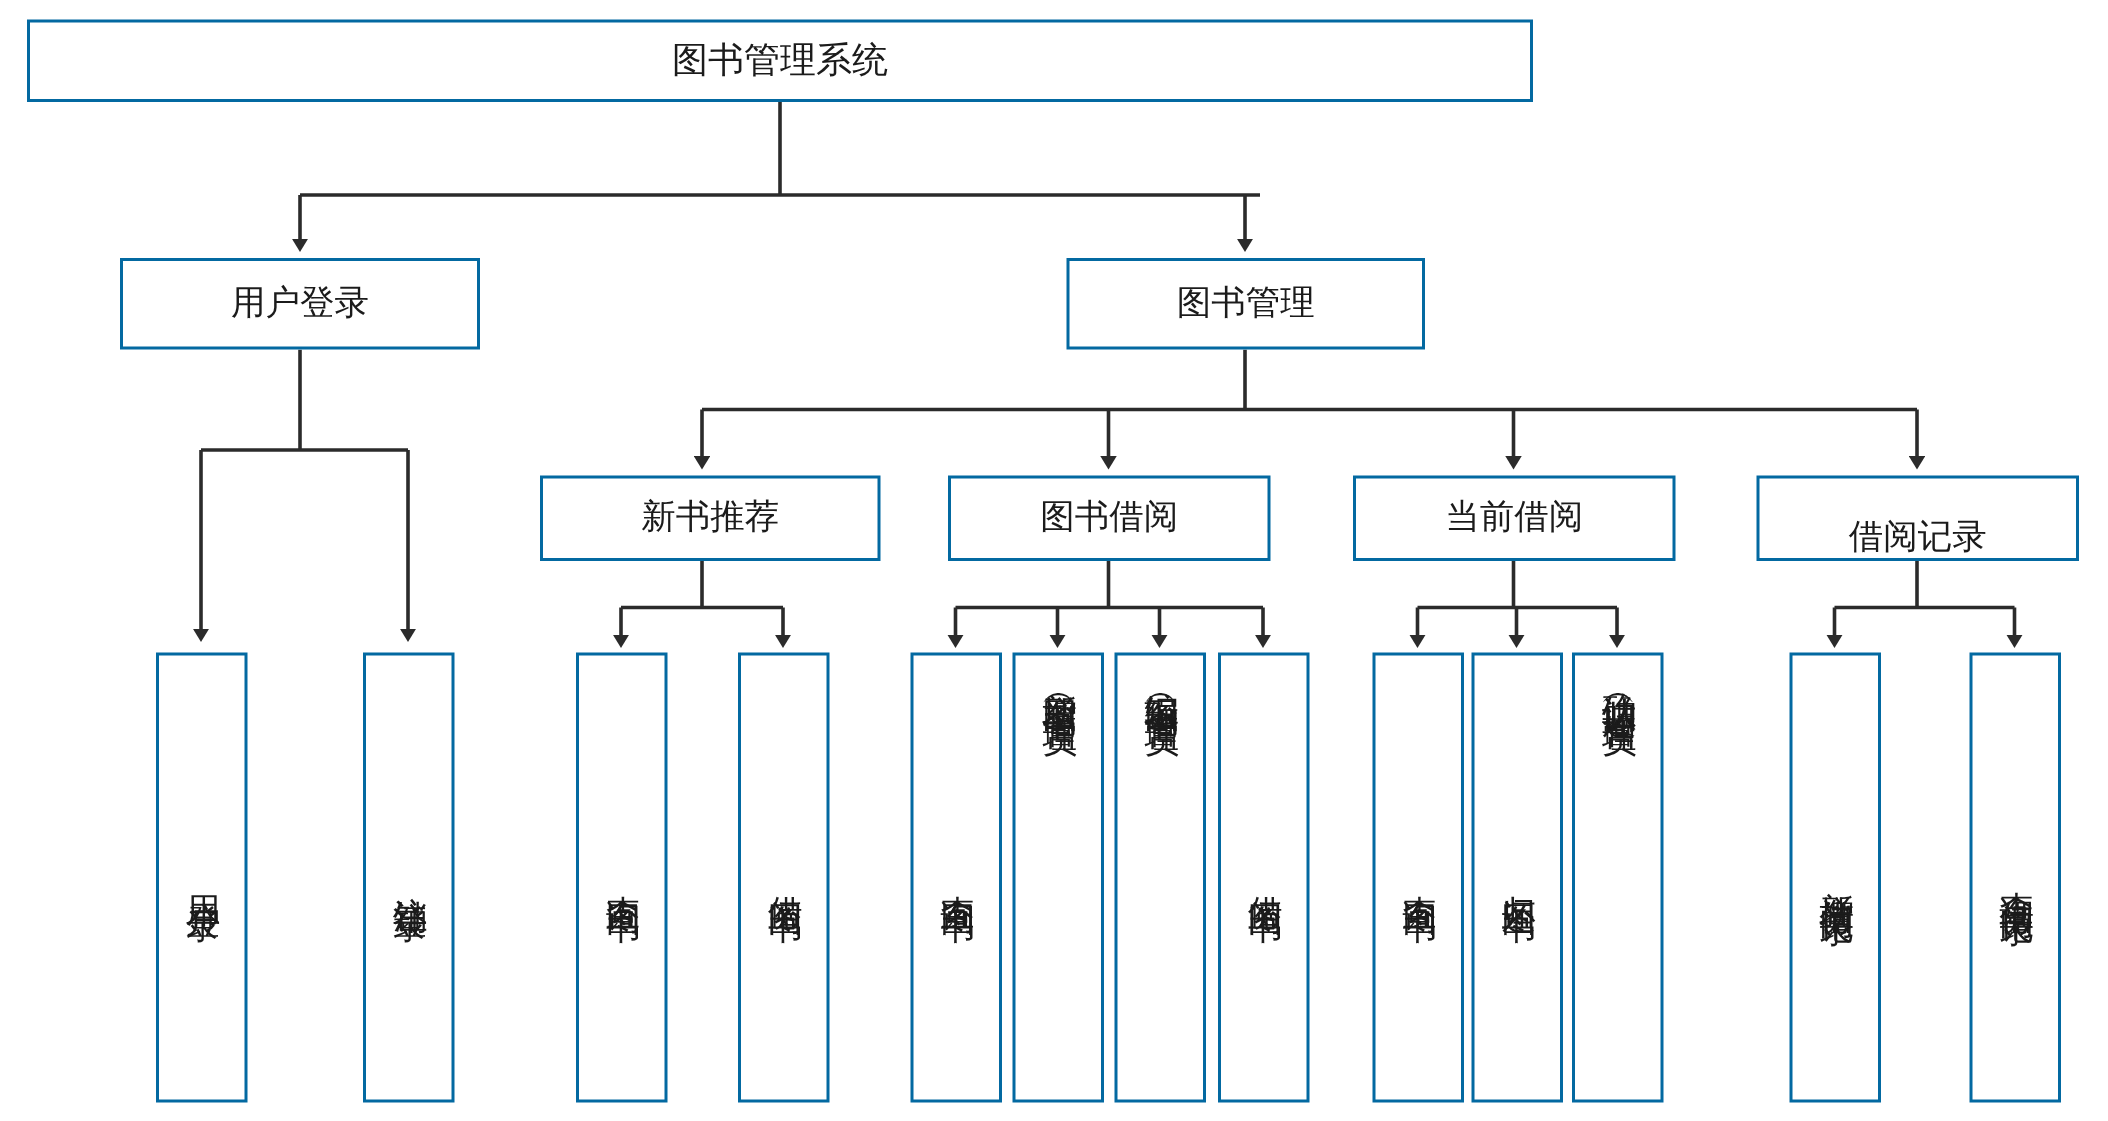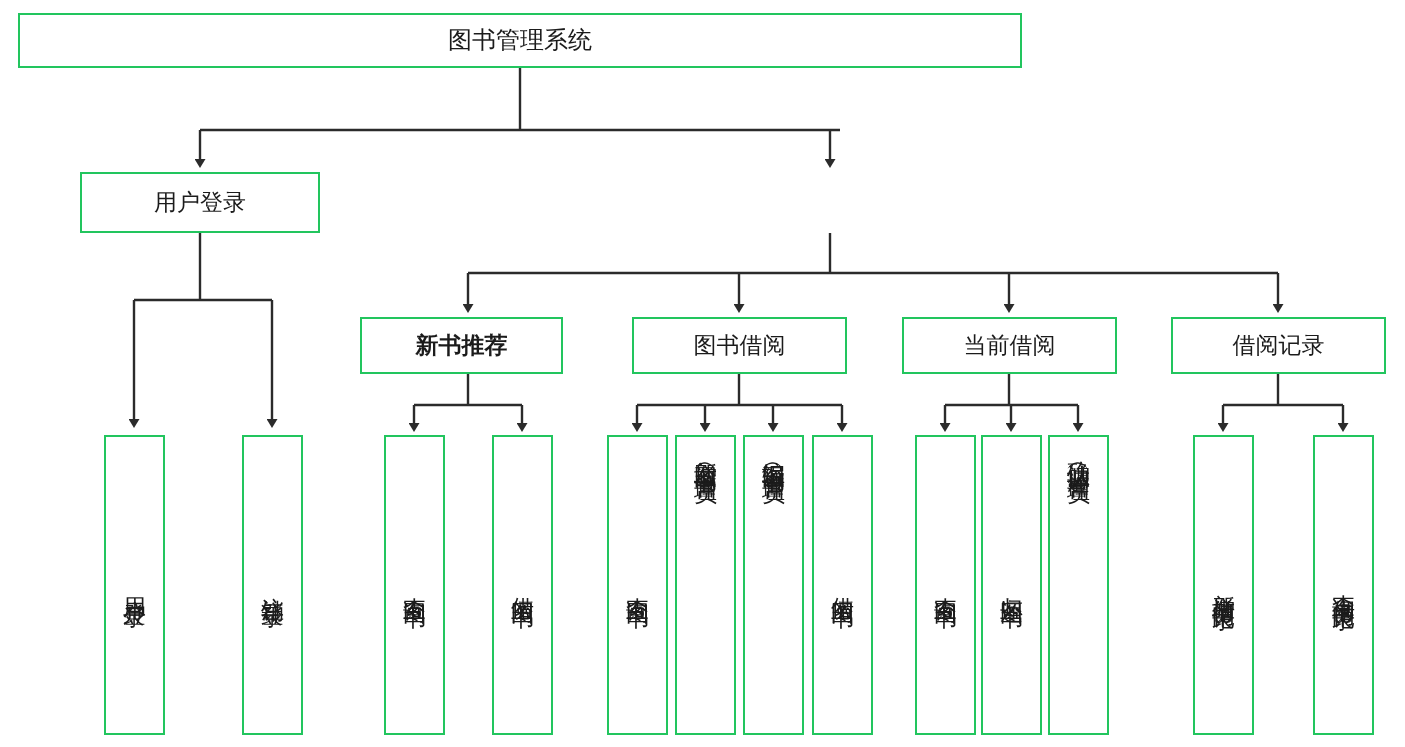--- a/index.html
+++ b/index.html
@@ -22,21 +22,21 @@
   }
   svg.connectors {
     position: absolute;
     left: 0; top: 0;
     width: 1405px; height: 747px;
     pointer-events: none;
   }
   .node {
     position: absolute;
     background: #ffffff;
-    border: 2px solid #22c55e;
+    border: 2px solid #0369a1;
     display: flex;
     align-items: center;
     justify-content: center;
     color: #1b1b1b;
     line-height: 1.18;
     z-index: 3;
   }
   .node.horiz {
     writing-mode: horizontal-tb;
     text-align: center;
@@ -129,34 +129,37 @@
   </svg>
 
   <div class="node horiz root" style="left:18px; top:13px; width:1004px; height:55px;">
     <span class="label">图书管理系统</span>
   </div>
 
   <div class="node horiz" style="left:80px; top:172px; width:240px; height:61px;">
     <span class="label">用户登录</span>
   </div>
 
-
-  <div class="node horiz" style="left:360px; top:317px; width:203px; height:57px;font-weight:bold;">
+  <div class="node horiz" style="left:711px; top:172px; width:239px; height:61px;">
+    <span class="label">图书管理</span>
+  </div>
+
+  <div class="node horiz" style="left:360px; top:317px; width:227px; height:57px;">
     <span class="label">新书推荐</span>
   </div>
 
   <div class="node horiz" style="left:632px; top:317px; width:215px; height:57px;text-align:center;">
     <span class="label">图书借阅</span>
   </div>
 
   <div class="node horiz" style="left:902px; top:317px; width:215px; height:57px;">
     <span class="label">当前借阅</span>
   </div>
 
-  <div class="node horiz" style="left:1171px; top:317px; width:215px; height:57px;">
+  <div class="node horiz" style="left:1171px; top:317px; width:215px; height:57px;align-items:flex-end;">
     <span class="label">借阅记录</span>
   </div>
 
   <div class="node vert" style="left:104px; top:435px; width:61px; height:300px;">
     <span class="label">用户登录</span>
   </div>
 
   <div class="node vert" style="left:242px; top:435px; width:61px; height:300px;">
     <span class="label">注销登录</span>
   </div>

